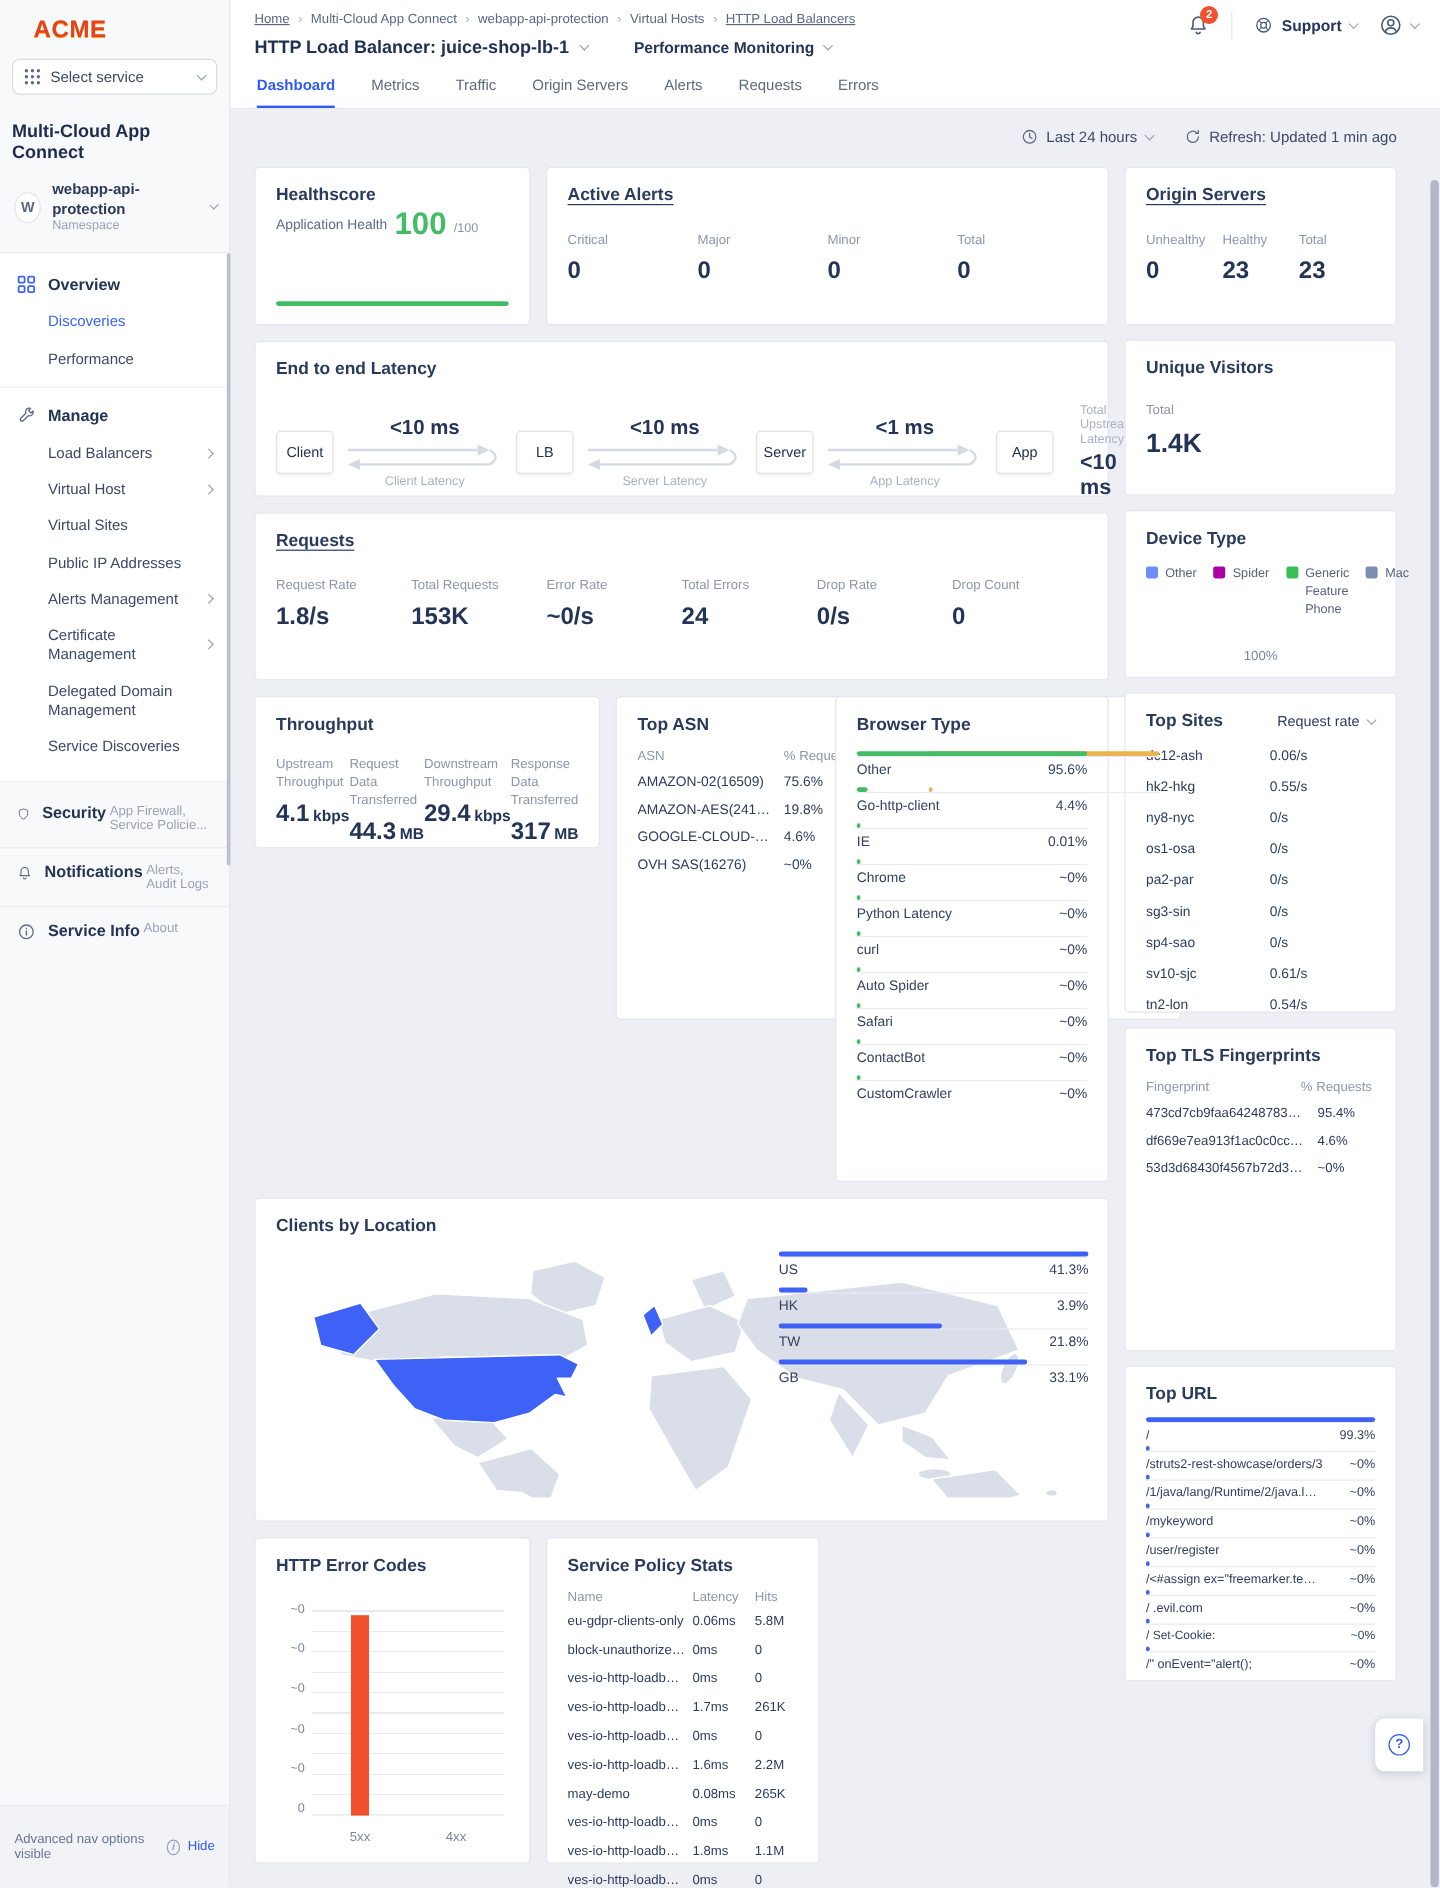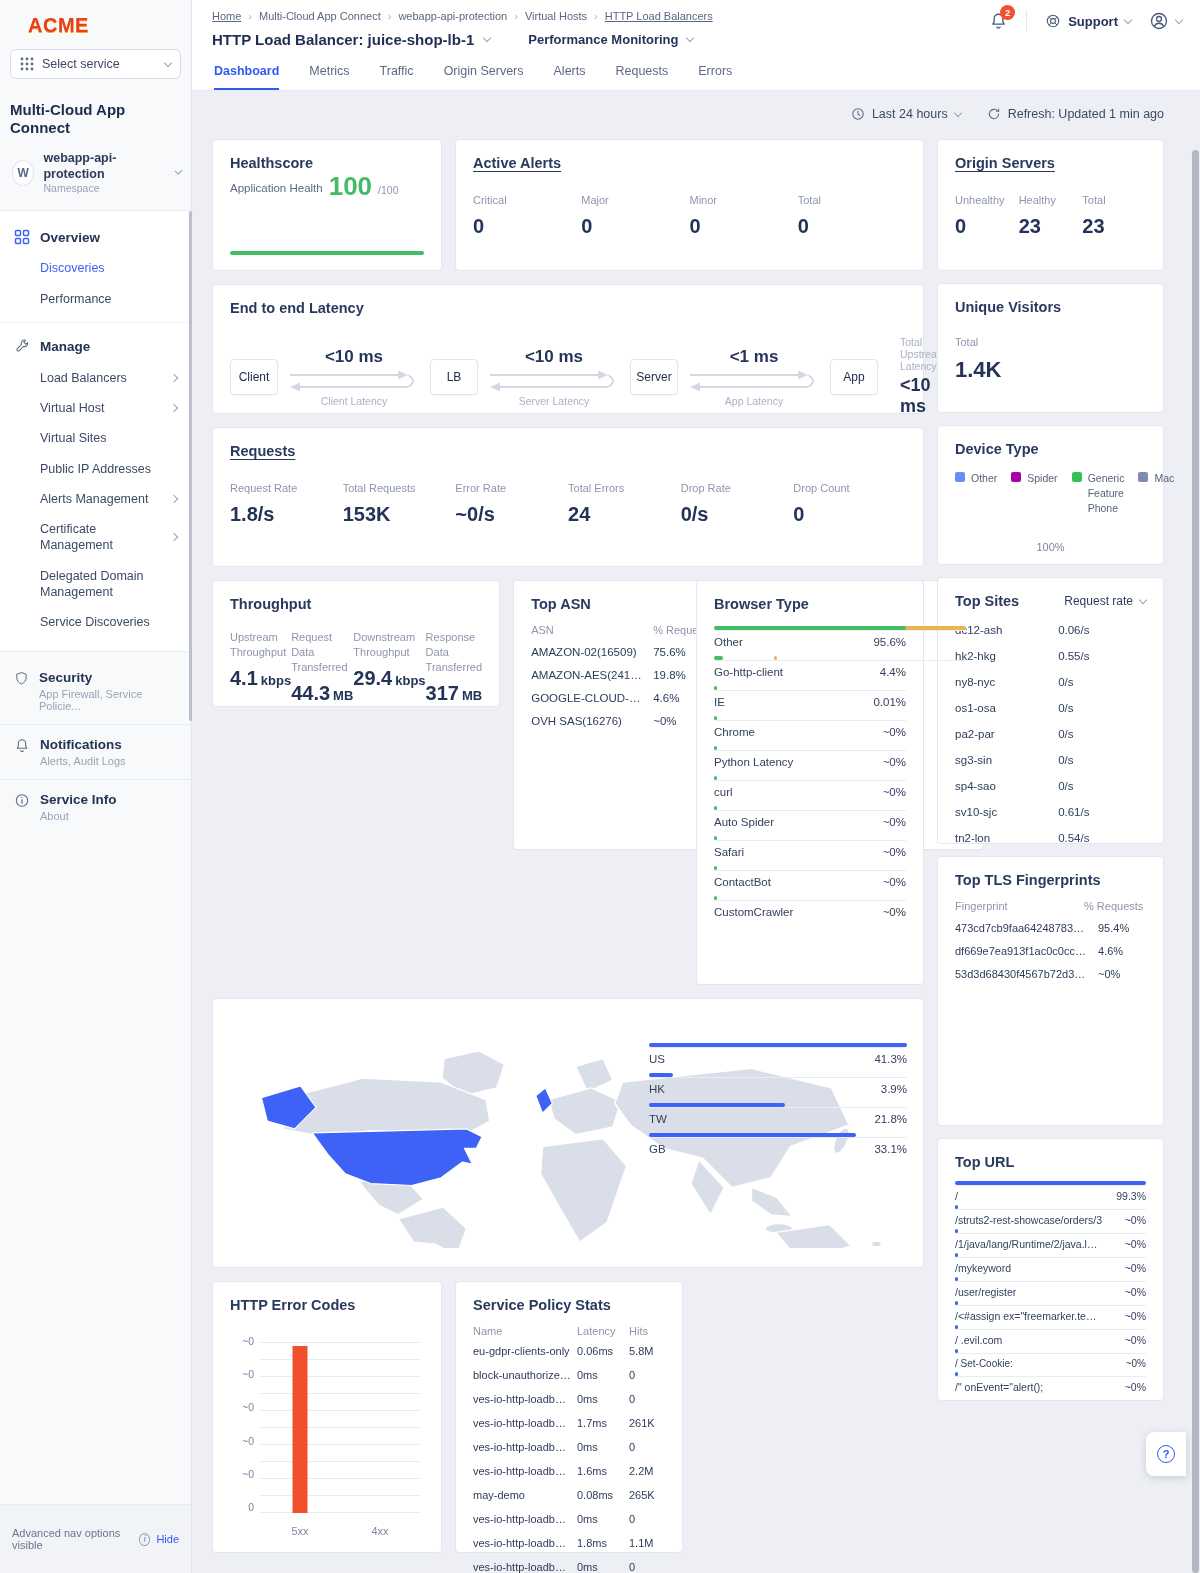--- a/index.html
+++ b/index.html
@@ -26,21 +26,21 @@
   .ns-type{font-size:10.5px;color:#9aa3b6}
   .ns-row .spacer{flex:1}
   .nav-white{background:#fff;border-bottom:1px solid #e8ebf0;padding:10px 0 14px;position:relative}
   .nav-section-head{display:flex;align-items:center;gap:10px;padding:8px 14px;font-size:13.5px;font-weight:700;color:#243454}
   .nav-item{display:flex;align-items:center;padding:7px 14px 7px 40px;font-size:12.5px;color:#3c4a66;line-height:1.3;cursor:pointer}
   .nav-item.active{color:var(--accent)}
   .nav-item .spacer{flex:1}
   .nav-divider{height:1px;background:#eef1f5;margin:8px 0}
   .nav-bottom{padding:6px 0}
   .nav-big{display:flex;gap:10px;padding:12px 14px;border-bottom:1px solid #e8ebf0}
-  .nav-big .txt{display:flex;flex-direction:column;gap:3px}
+  .nav-big .txt{display:flex;flex-direction:row;gap:3px}
   .nav-big .lbl{font-size:13.5px;font-weight:700;color:#243454}
   .nav-big .sub{font-size:11px;color:#9aa3b6}
   .sidebar-scrollthumb{position:absolute;right:-1px;top:0;width:3px;height:510px;background:#b9c0cc;border-radius:2px}
   .sidebar-footer{margin-top:auto;border-top:1px solid #e8ebf0;padding:22px 12px;font-size:11px;color:#6b7690;display:flex;align-items:center;gap:6px;background:#f1f3f7}
   .link-blue{color:#2f5af5;cursor:pointer}
   .info-circ{width:13px;height:13px;border:1px solid #9aa3b6;border-radius:50%;color:#9aa3b6;font-size:9px;display:inline-flex;align-items:center;justify-content:center;font-style:italic;font-weight:700}
   
   .chev-d,.chev-r{display:inline-block;width:6px;height:6px;border-right:1.5px solid #9aa3b6;border-bottom:1.5px solid #9aa3b6}
   .chev-d{transform:rotate(45deg);margin-top:-3px}
   .chev-r{transform:rotate(-45deg)}
@@ -737,20 +737,21 @@
                     <span>CustomCrawler</span>
                     <span>~0%</span>
                   </div>
                 </div>
 
             </div>
           </div>
         </div>
 
         <div class="card h270 map-card">
+          <div class="card-title">Clients by Location</div>
           <svg class="map-svg" width="650" height="205" viewBox="0 0 660 210">
             <path class="land" d="M205,16 l36,-8 26,14 -8,24 -33,8 -23,-18 z"></path>
             <path class="land" d="M40,88 L60,52 L122,36 L202,40 L248,58 L252,80 L230,92 L128,90 L92,98 Z"></path>
             <path class="land" d="M118,142 L166,140 L184,160 L158,176 L138,166 L126,152 Z"></path>
             <path class="land-active" d="M18,56 L58,44 L74,66 L52,88 L24,80 Z"></path>
             <path class="land-active" d="M70,92 L228,88 L244,96 L238,108 L226,108 L234,124 L224,122 L202,138 L172,146 L130,144 L104,134 L86,114 Z"></path>
             <path class="land" d="M158,180 L204,168 L228,190 L218,218 L196,206 L174,204 Z"></path>
             <path class="land" d="M340,24 L368,16 L378,38 L352,50 Z"></path>
             <path class="land" d="M312,58 L356,46 L386,60 L378,86 L340,94 L318,78 Z"></path>
             <path class="land-active" d="M299,54 L309,46 L316,62 L306,72 Z"></path>

